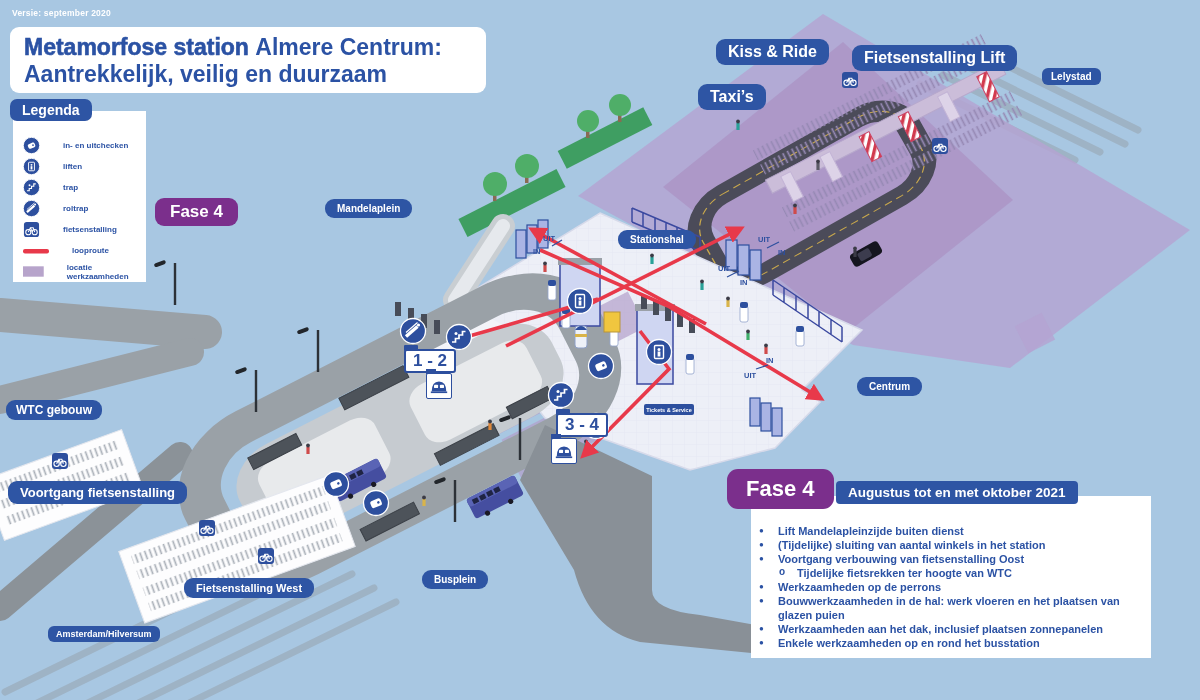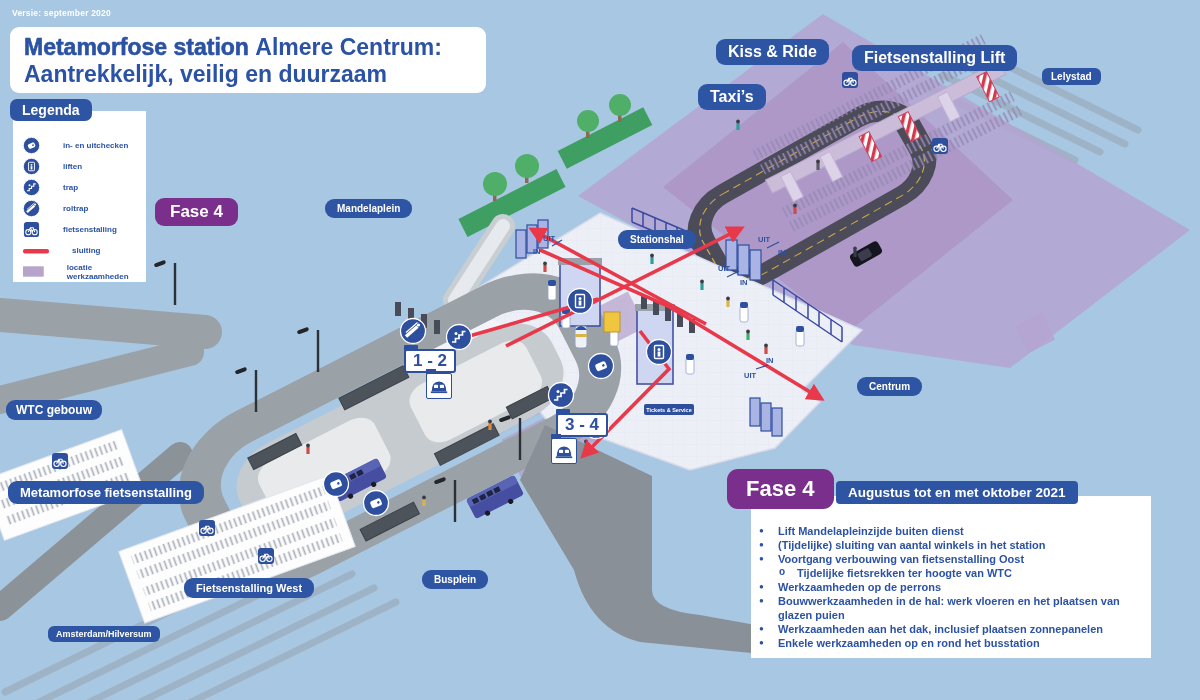--- a/index.html
+++ b/index.html
@@ -489,41 +489,41 @@
   <div class="lrow">
     <svg width="17" height="17" viewBox="-9 -9 18 18">
           <use href="#bikeb"></use>
         </svg>
     <span>fietsenstalling</span>
   </div>
   <div class="lrow">
     <svg width="26" height="8" viewBox="0 0 26 8">
           <rect y="2" width="26" height="4.5" rx="2" fill="#e8394a"></rect>
         </svg>
-    <span>sluiting</span>
+    <span>looproute</span>
   </div>
   <div class="lrow">
     <svg width="26" height="13" viewBox="0 0 26 13">
           <rect width="26" height="13" fill="#b7a4cb"></rect>
         </svg>
     <span>locatie werkzaamheden</span>
   </div>
 </div>
 
 <div class="phase-badge" id="fase-left">Fase 4</div>
 
 <div class="pill" id="lbl-mandelaplein">Mandelaplein</div>
 <div class="pill" id="lbl-stationshal">Stationshal</div>
 <div class="pill" id="lbl-kissride">Kiss &amp; Ride</div>
 <div class="pill" id="lbl-taxis">Taxi’s</div>
 <div class="pill" id="lbl-oost">Fietsenstalling Lift</div>
 <div class="pill" id="lbl-lelystad">Lelystad</div>
 <div class="pill" id="lbl-centrum">Centrum</div>
 <div class="pill" id="lbl-wtc">WTC gebouw</div>
-<div class="pill" id="lbl-tijdelijke">Metamorfose fietsenstalling</div>
+<div class="pill" id="lbl-tijdelijke">Voortgang fietsenstalling</div>
 <div class="pill" id="lbl-west">Fietsenstalling West</div>
 <div class="pill" id="lbl-amsterdam">Amsterdam/Hilversum</div>
 <div class="pill" id="lbl-busplein">Busplein</div>
 
 <div class="psign" id="sign12"><span class="tab"></span><span>1 - 2</span></div>
 <div class="tbox" id="train12">
       <span class="ttab"></span>
   <svg width="20" height="20" viewBox="0 0 22 22">
         <path d="M3,17 Q3,6 11,6 Q19,6 19,17 Z" fill="#2d4f9e"></path>
         <rect x="5.5" y="9.5" width="4.5" height="3.8" rx="1" fill="#fff"></rect>

